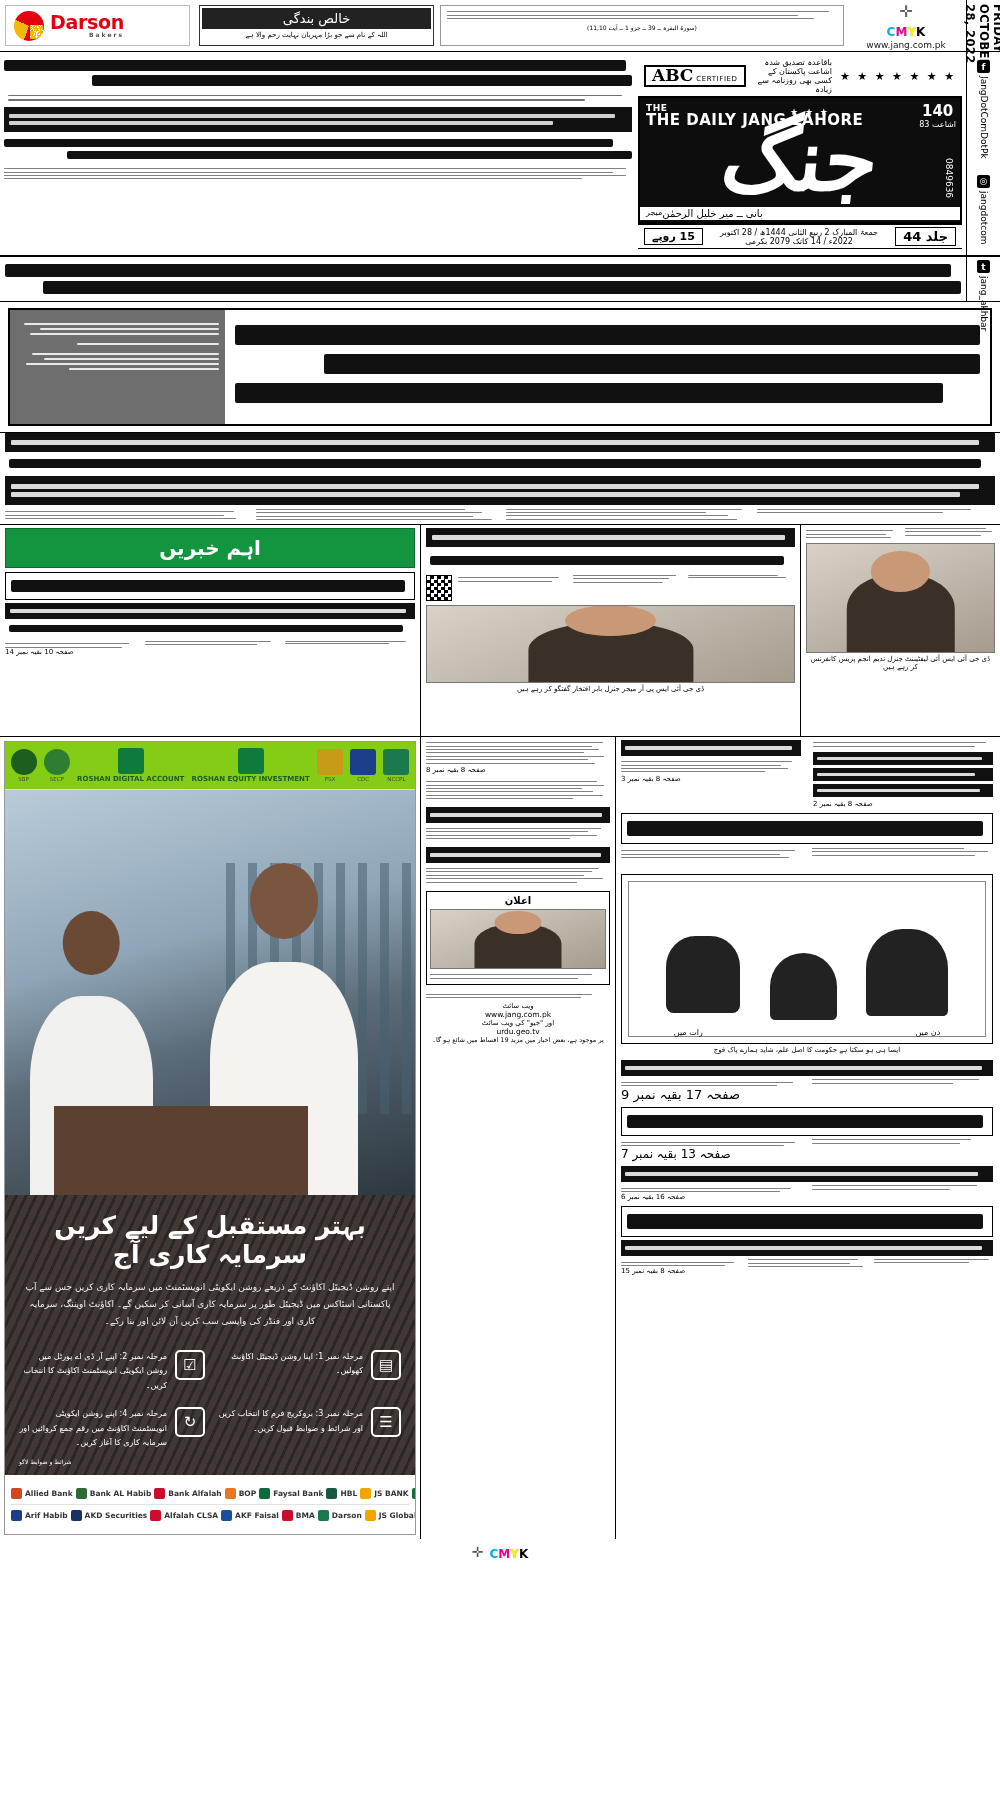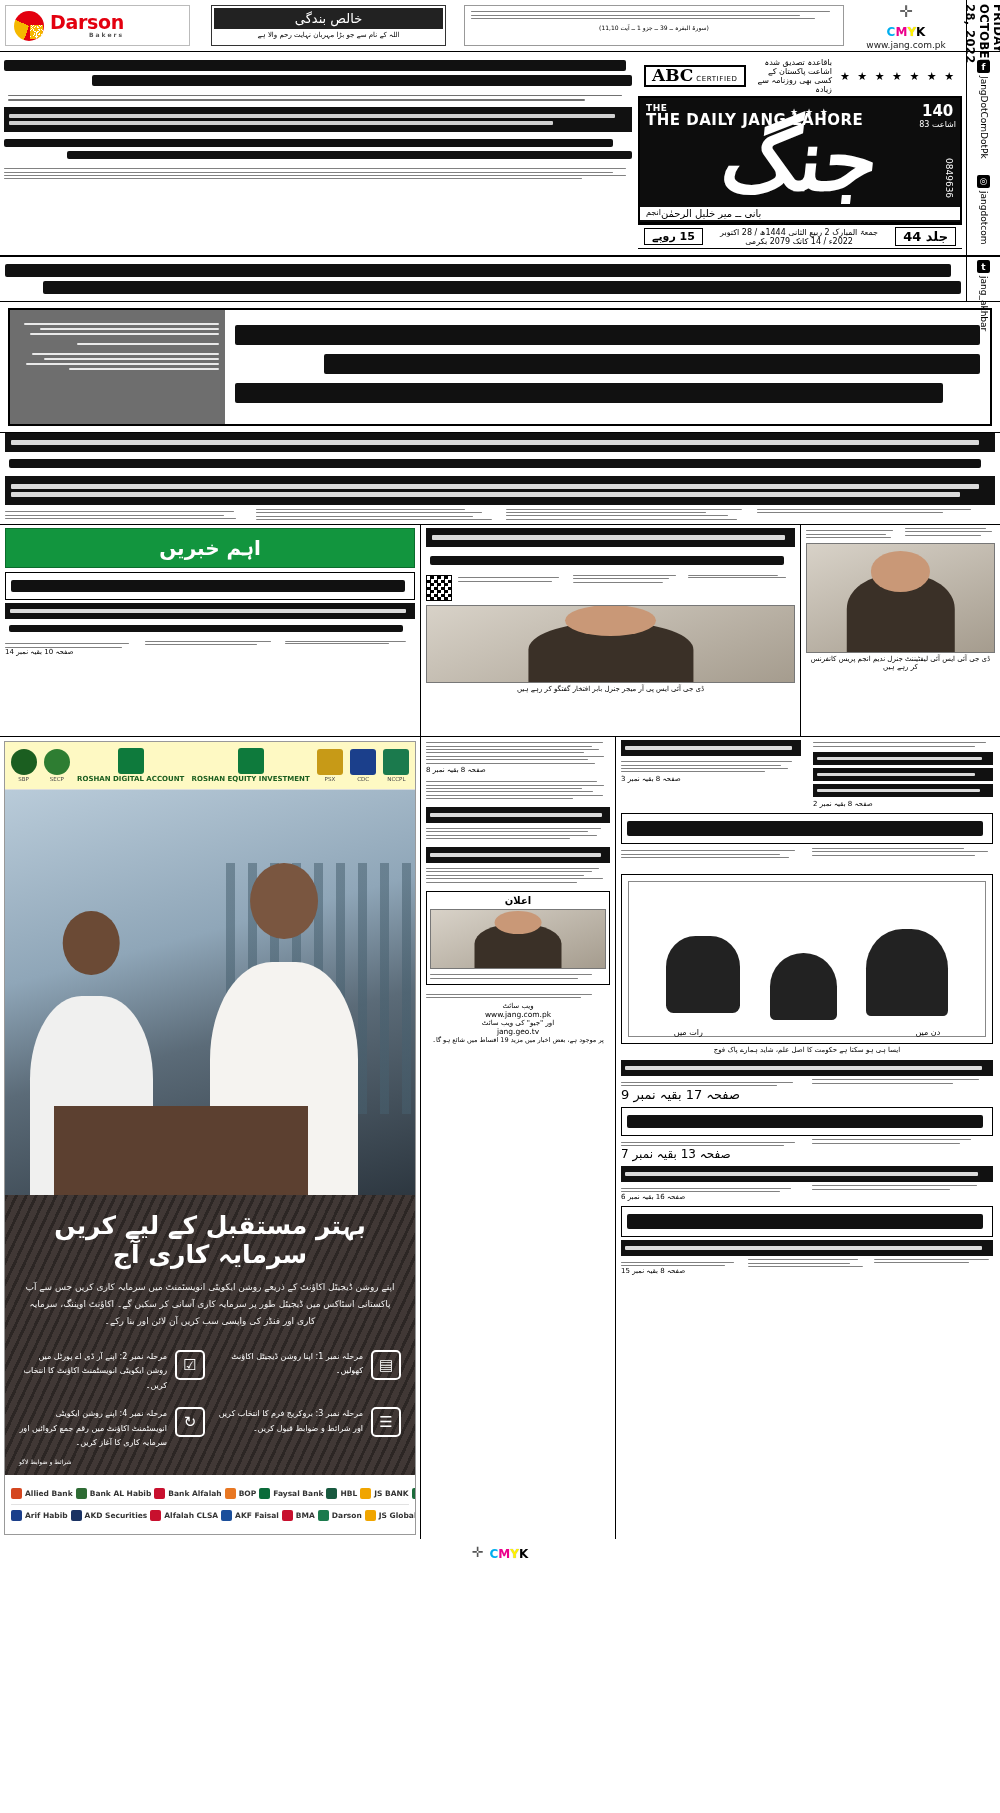--- a/index.html
+++ b/index.html
@@ -50,21 +50,21 @@
   .tz-mark::after{
     content:""; position:absolute; left:52%; top:48%; width:46%; height:46%;
     background:repeating-conic-gradient(from 0deg,#f5b800 0 10deg,#fff 10deg 13deg);
     border-radius:0 0 60% 0;
   }
   .tz-txt { line-height:1; }
   .tz-txt .n { color:#e3000f; font-size:19px; font-weight:bold; letter-spacing:-.3px;}
   .tz-txt .s { color:#555; font-size:6px; font-weight:bold; letter-spacing:2px; display:block; text-align:right;}
 
   .khalis {
-    flex:none; width:235px; margin:5px 16px; border:1px solid #333; padding:2px;
+    flex:none; width:235px; margin:5px 4px; border:1px solid #333; padding:2px;
   }
   .khalis .cap { background:#222; color:#fff; text-align:center; padding:3px 0; font-size:13px; }
   .khalis .sub { font-size:7px; text-align:center; padding:2px; }
 
   .topverse { flex:1; margin:5px 2px; border:1px solid #999; padding:3px 6px; overflow:hidden; }
 
   .cmykmark { width:120px; text-align:center; padding-top:2px; }
   .cmykmark .cross { font-size:16px; color:#666; }
   .cmyk span { font-weight:bold; font-size:12px; }
   .c-c{color:#00aeef}.c-m{color:#ec008c}.c-y{color:#fff200;text-shadow:0 0 1px #999}.c-k{color:#000}
@@ -171,21 +171,21 @@
 
   
   .cartoon { border:1px solid #000; background:#fff; position:relative; overflow:hidden; }
   .cartoon .frame { position:absolute; inset:6px; border:1px solid #888; }
   .ct-fig { position:absolute; background:#222; border-radius:40% 40% 10% 10%; }
 
   
   .advert { position:relative; overflow:hidden; border:1px solid #999; }
   .ad-logos {
     display:flex; align-items:center; justify-content:space-around;
-    background:#fef9c3; padding:6px 4px; gap:4px; border-bottom:1px solid #ddd;
+    background:#84cc16; padding:6px 4px; gap:4px; border-bottom:1px solid #ddd;
   }
   .lg { display:flex; flex-direction:column; align-items:center; line-height:1; }
   .lg .mark { width:26px; height:26px; border-radius:4px; }
   .lg .nm { font-size:5.5px; color:#444; margin-top:2px; text-align:center; white-space:nowrap;}
   .lg .nm b { display:block; font-size:7px; color:#1b5e20; }
 
   .ad-photo { position:relative; height:405px; background:linear-gradient(180deg,#8fa3b5,#3d4b58); overflow:hidden; }
   .ad-sky { position:absolute; inset:0; background:linear-gradient(165deg,#b9cbd9 0%,#8fa6b8 38%,#5b6b78 60%,#2d3740 100%); }
   .ad-city { position:absolute; right:0; top:18%; width:46%; height:62%; opacity:.55;
     background:repeating-linear-gradient(90deg,#47606f 0 9px,transparent 9px 22px); }
@@ -312,21 +312,21 @@
           THE<em>THE DAILY JANG LAHORE</em>
         </div>
         <div class="stars">★ ★ ★</div>
         <div class="jangword">جنگ</div>
         <div class="vol140">
           <span class="big">140</span>
           <span>اشاعت 83</span>
         </div>
         <div class="phone">0849636</div>
         <div class="mast-founder">
-          <span style="float:left;font-size:8px">انجم</span>
+          <span style="float:left;font-size:8px">میجر</span>
           <span>بانی ــ میر خلیل الرحمٰن</span>
         </div>
       </div>
 
       <div class="volbar">
         <span class="vnum">
           <span>جلد</span>
           <span>44</span>
         </span>
         <span class="urdu" style="flex:1;text-align:center;font-size:8px">جمعۃ المبارک 2 ربیع الثانی 1444ھ / 28 اکتوبر 2022ء / 14 کاتک 2079 بکرمی</span>
@@ -706,21 +706,21 @@
       <div style="margin-top:6px">
         <div class="ulines tiny">
             <i style="width:90%"></i>
             <i style="width:84%"></i>
           </div>
         <div style="font-size:7px;direction:rtl;text-align:center;margin-top:2px">
           <span>ویب سائٹ</span>
         </div>
         <div style="font-size:7.5px;text-align:center">www.jang.com.pk</div>
         <div style="font-size:7px;direction:rtl;text-align:center">اور "جیو" کی ویب سائٹ</div>
-        <div style="font-size:7.5px;text-align:center">jang.geo.tv</div>
+        <div style="font-size:7.5px;text-align:center">urdu.geo.tv</div>
         <div style="font-size:6.5px;direction:rtl;text-align:center">پر موجود ہے، بعض اخبار میں مزید 19 اقساط میں شائع ہو گا۔</div>
       </div>
     </div>
 
     <div class="col vrule" style="width:383px">
 
       <div class="cols" style="gap:12px">
         <div style="flex:1">
           <div class="invbar" style="padding:3px 4px">
             <div class="ulines">

